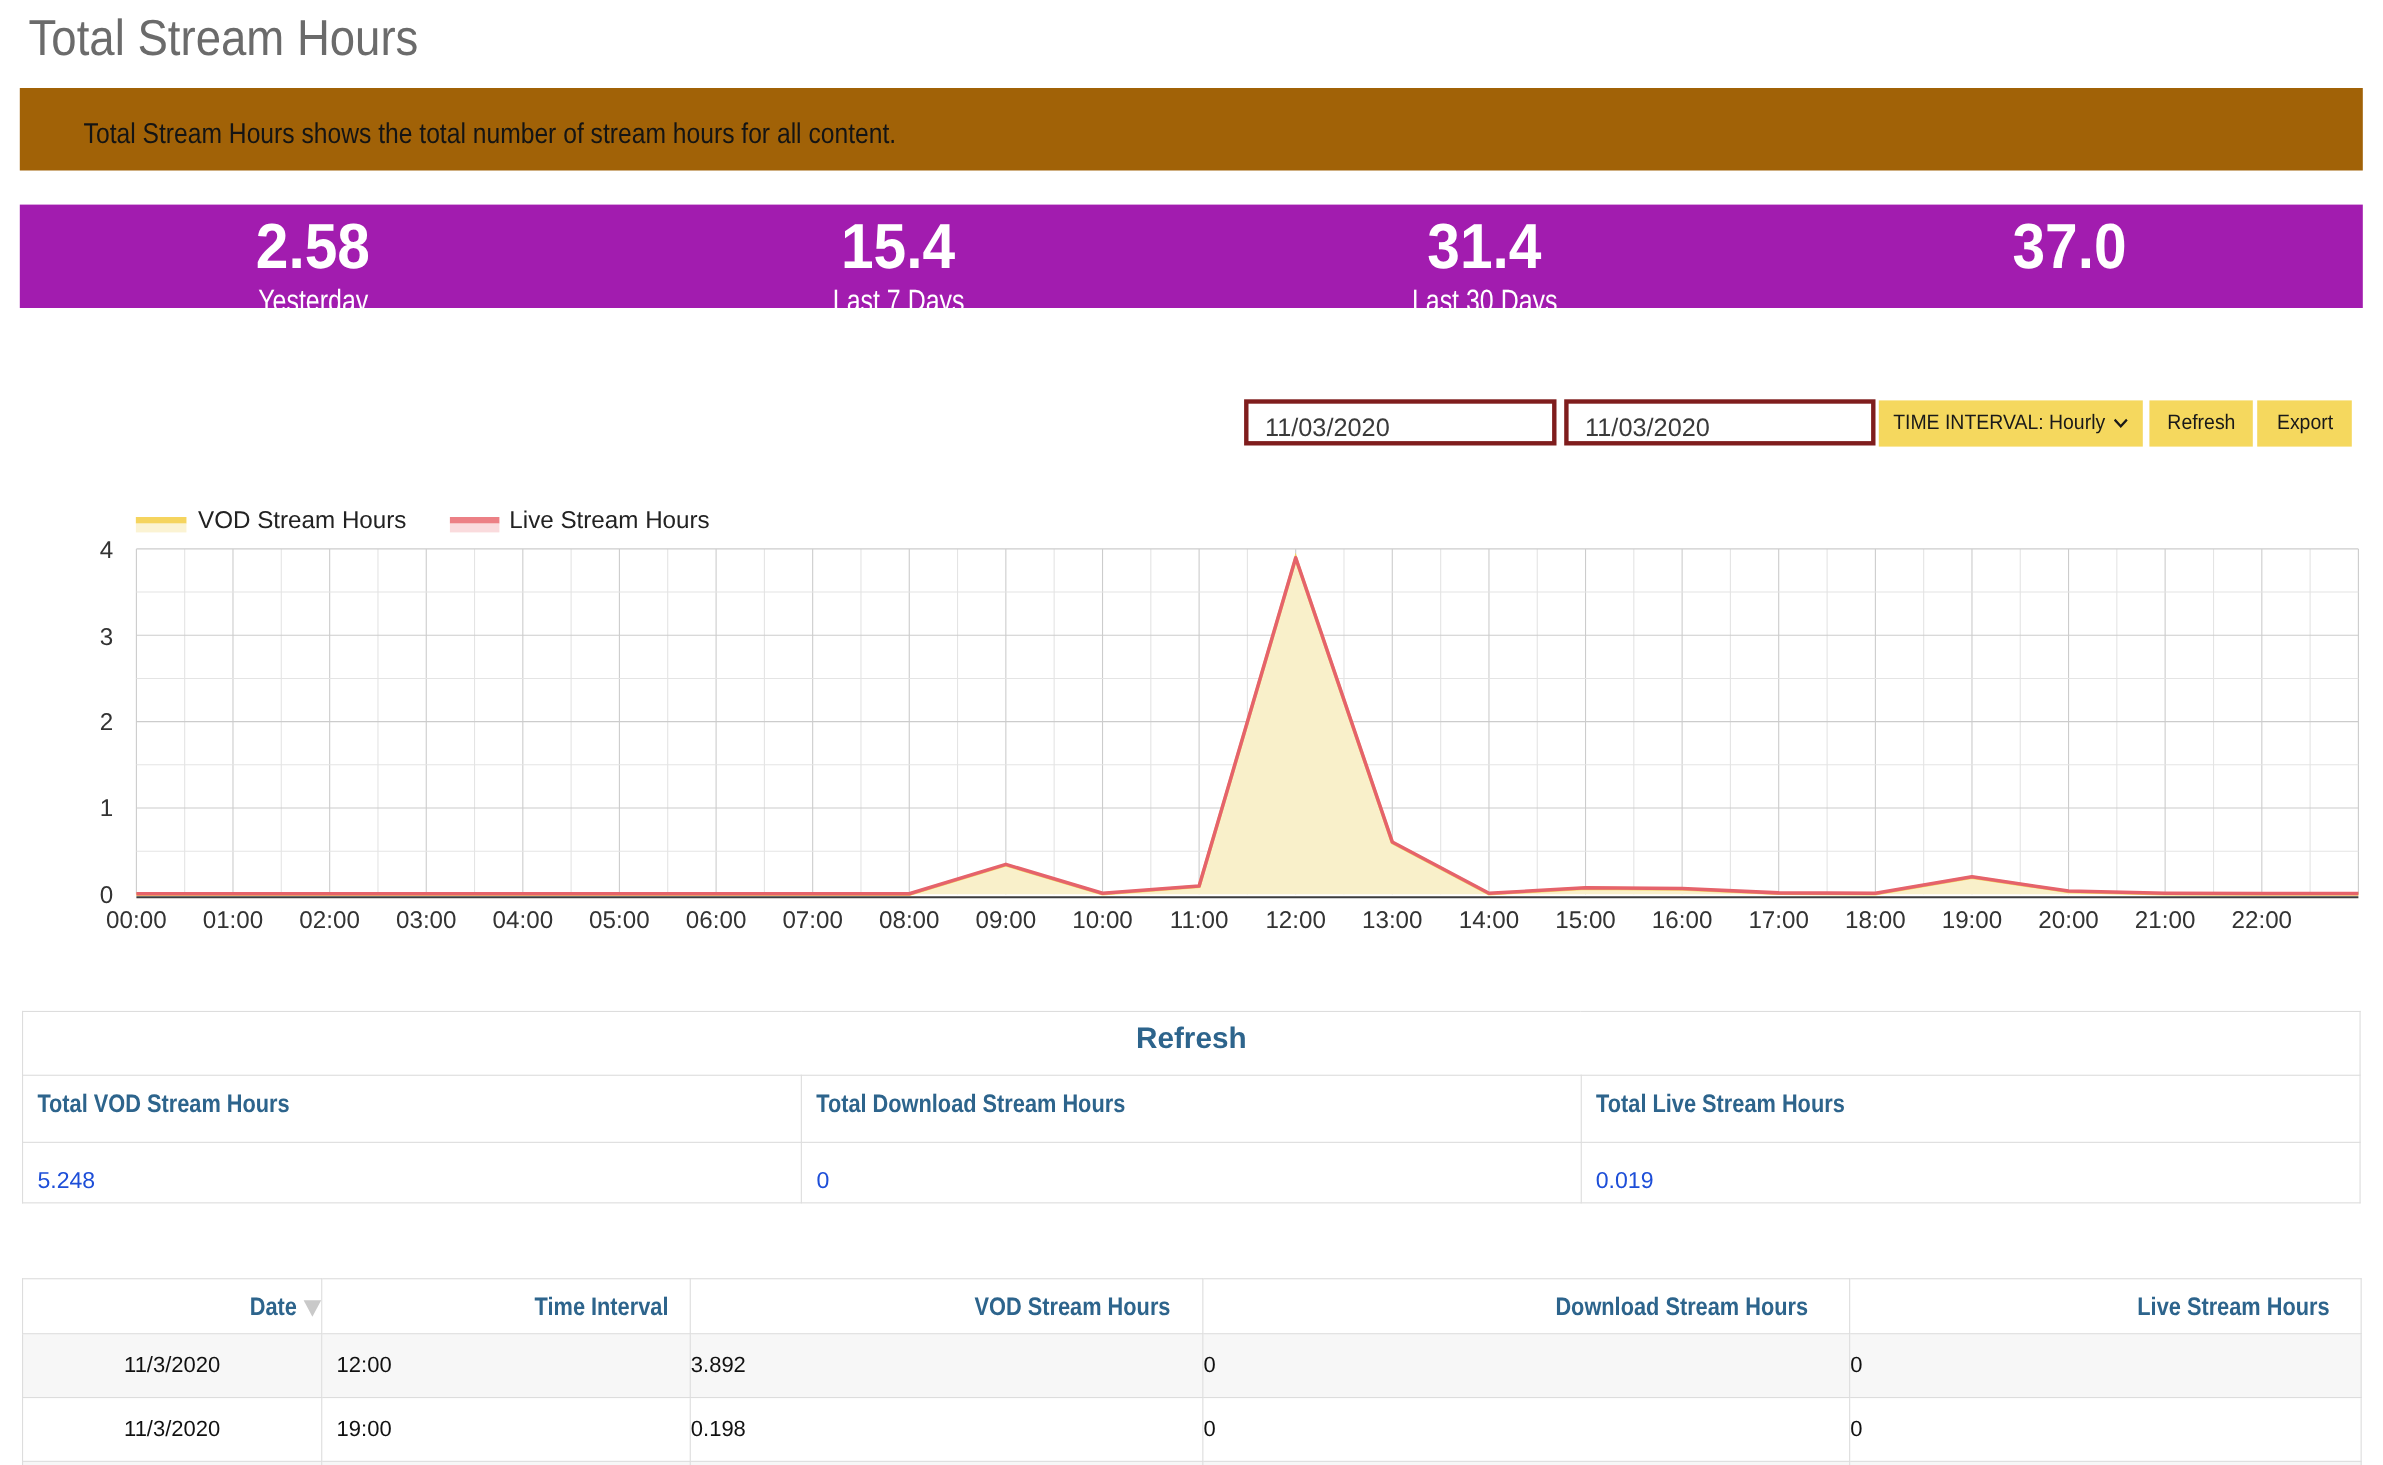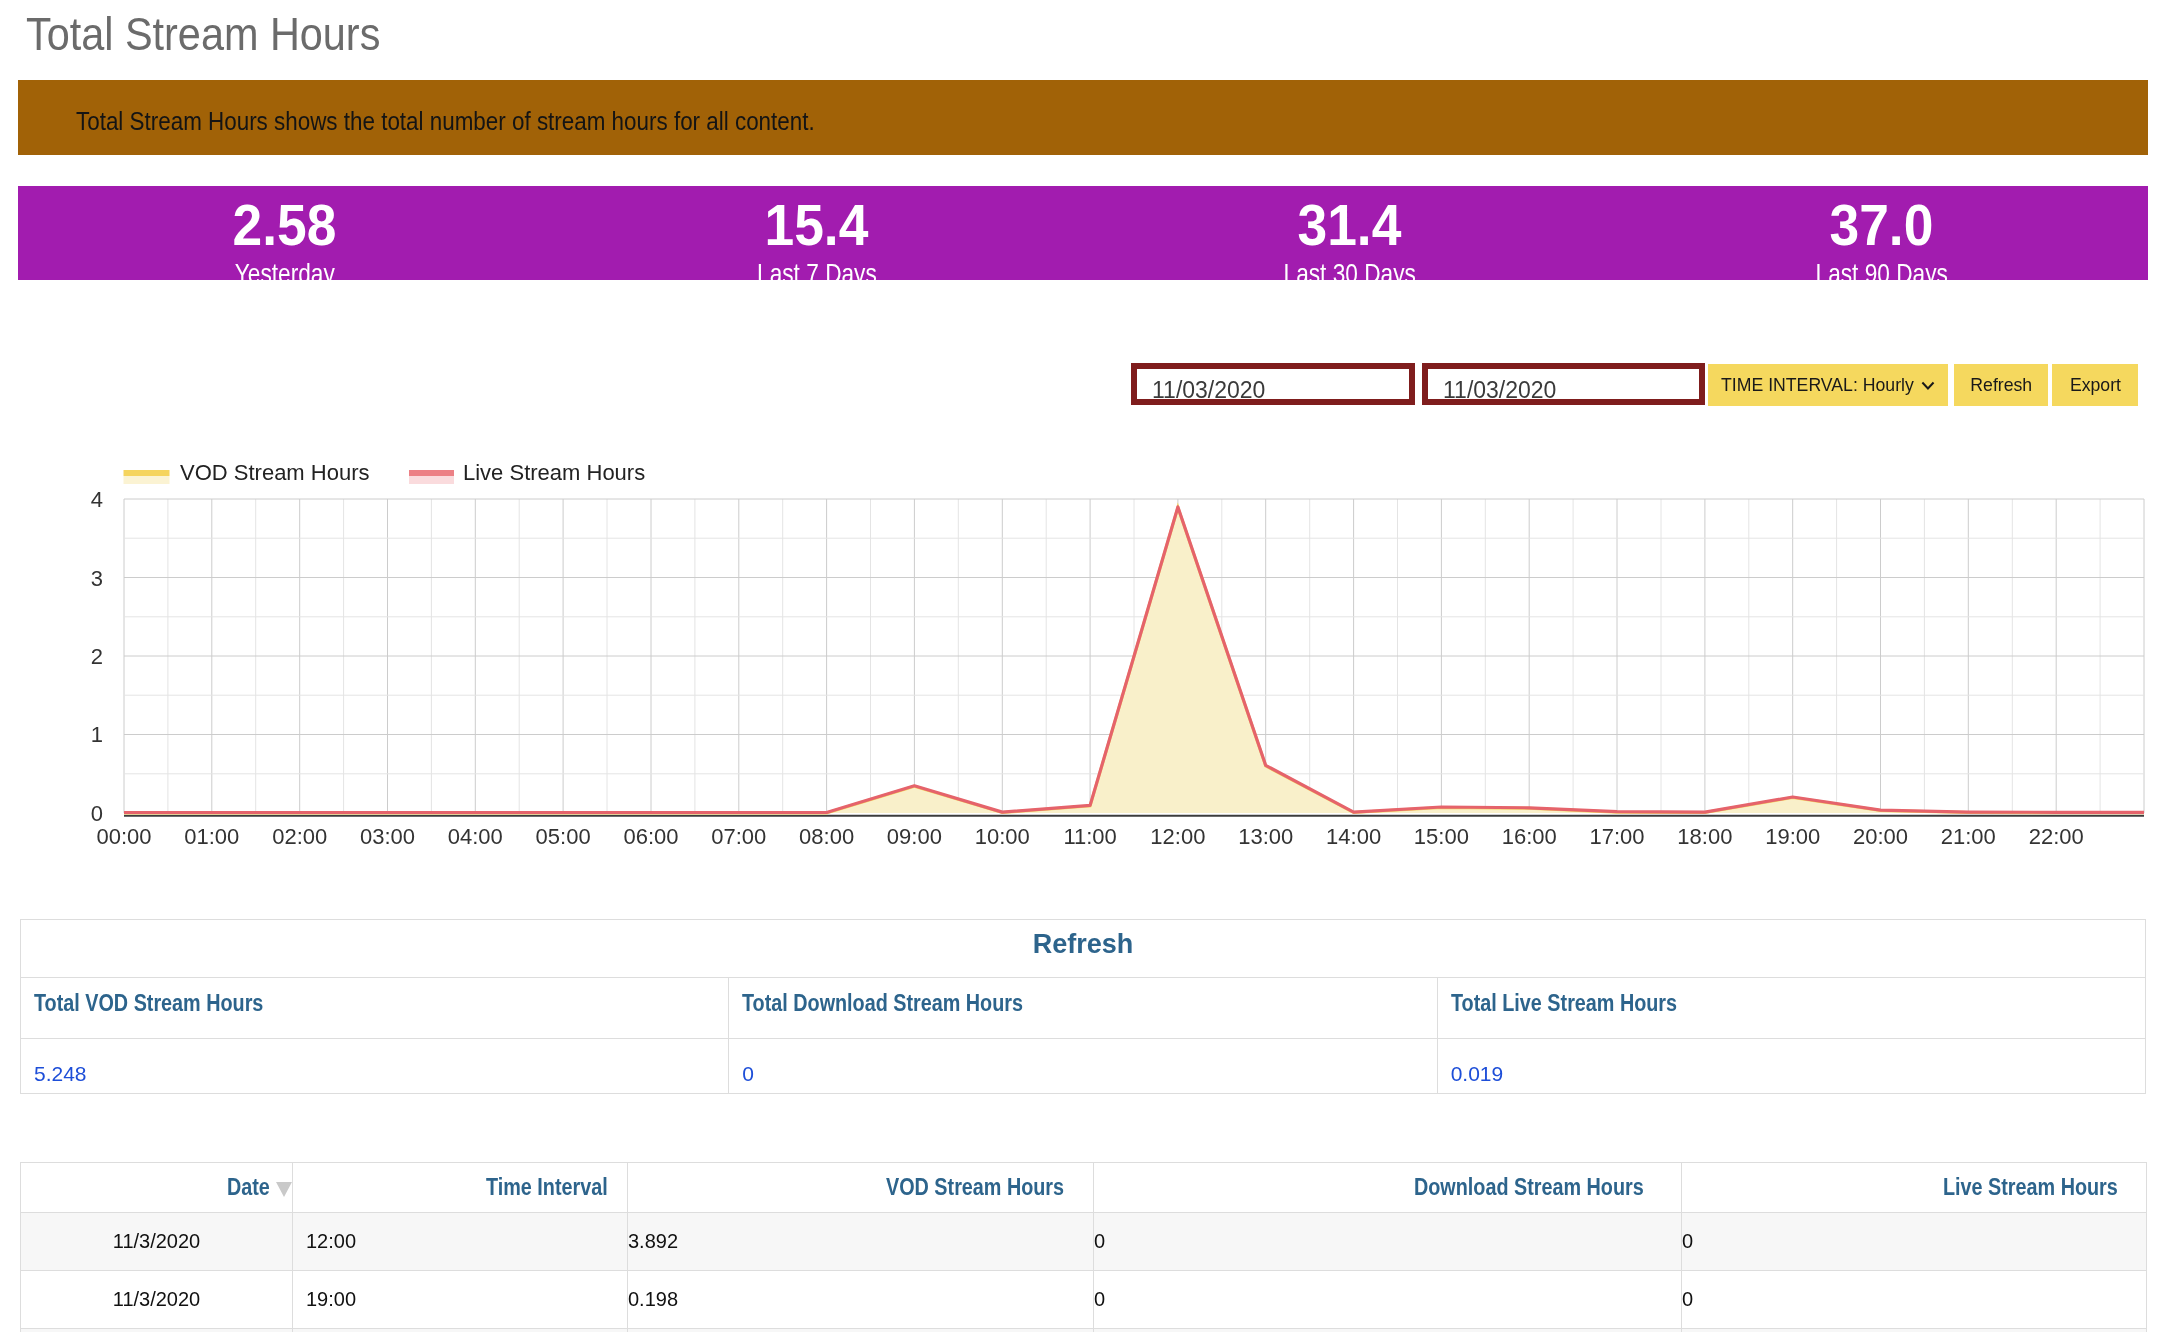--- a/index.html
+++ b/index.html
@@ -7,21 +7,21 @@
 .page { position:relative; width:2166px; height:1332px; }
 .title { position:absolute; left:26px; top:11px; font-size:46px; color:#6b6b6b; line-height:1; transform:scaleX(0.90); transform-origin:left center; white-space:nowrap; }
 .desc { position:absolute; left:18px; top:80px; width:2130px; height:75px; background:#a16207; display:flex; align-items:center;padding-left:36px; }
 .desc span { margin-left:22px; padding-top:7px; font-size:26px; color:#141414; display:inline-block; transform:scaleX(0.862); transform-origin:left center; white-space:nowrap; }
 .kpi { position:absolute; left:18px; top:186px; width:2130px; height:94px; background:#a21caf; display:flex; }
 .kpi .col { flex:1; text-align:center; color:#fff; padding-top:10px; }
 .kpi .num { font-size:58px; font-weight:bold; line-height:1; }
 .kpi .num span { display:inline-block; transform:scaleX(0.92); transform-origin:center; }
 .kpi .lbl { font-size:28px; line-height:1; margin-top:6px; }
 .kpi .lbl span { display:inline-block; transform:scaleX(0.81); transform-origin:center; white-space:nowrap; }
-.inp { position:absolute; top:363px; height:42px; border:6px solid #7f1d1d; background:#fff; font-size:23px; color:#3a3a3a; line-height:43px; padding-left:15px; }
+.inp { position:absolute; top:363px; height:42px; border:4px solid #7f1d1d; background:#fff; font-size:23px; color:#3a3a3a; line-height:43px; padding-left:15px; }
 .btn { position:absolute; top:364px; height:42px; background:#f5d85e; color:#191919; font-size:19px; text-align:center; line-height:42px; white-space:nowrap; }
 .btn span { display:inline-block; transform:scaleX(0.93); transform-origin:center; }
 .chart { position:absolute; left:0; top:430px; }
 table { border-collapse:collapse; table-layout:fixed; }
 .sumtab { position:absolute; left:20px; top:919px; width:2126px; }
 .sumtab td, .sumtab th, .dattab td, .dattab th { border:1px solid #ddd; }
 .sumtab th.cap { height:58px; text-align:center; font-size:27px; font-weight:bold; color:#2d648c; padding:0 0 8px 0; vertical-align:middle; }
 .sumtab th { height:61px; text-align:left; padding:0 0 10px 13px; font-size:23px; font-weight:bold; color:#2d648c; vertical-align:middle; }
 .sumtab td { height:55px; padding:15px 0 0 13px; font-size:21px; color:#1d4ed8; vertical-align:middle; }
 .dattab { position:absolute; left:20px; top:1162px; width:2126px; }
@@ -50,21 +50,20 @@
     <div class="col">
         <div class="num"><span>15.4</span></div>
         <div class="lbl"><span>Last 7 Days</span></div>
       </div>
     <div class="col">
         <div class="num"><span>31.4</span></div>
         <div class="lbl"><span>Last 30 Days</span></div>
       </div>
     <div class="col">
         <div class="num"><span>37.0</span></div>
-        <div class="lbl"><span>Last 90 Days</span></div>
       </div>
   </div>
   <div class="inp" style="left:1131px; width:284px;">11/03/2020</div>
   <div class="inp" style="left:1422px; width:283px;">11/03/2020</div>
   <div class="btn" style="left:1708px; width:240px;"><span>TIME INTERVAL: Hourly <svg width="15" height="10" viewBox="0 0 15 10" style="margin-left:2px;">
           <path d="M1.5 1.5 L7.5 7.5 L13.5 1.5" fill="none" stroke="#191919" stroke-width="2.2"></path>
         </svg></span></div>
   <div class="btn" style="left:1954px; width:94px;"><span>Refresh</span></div>
   <div class="btn" style="left:2052px; width:86px;"><span>Export</span></div>
   <svg class="chart" width="2166" height="435" viewBox="0 0 2166 435" xmlns="http://www.w3.org/2000/svg" font-family="Liberation Sans, sans-serif">

